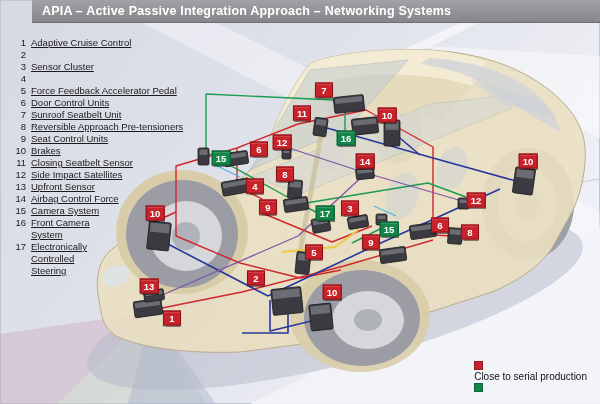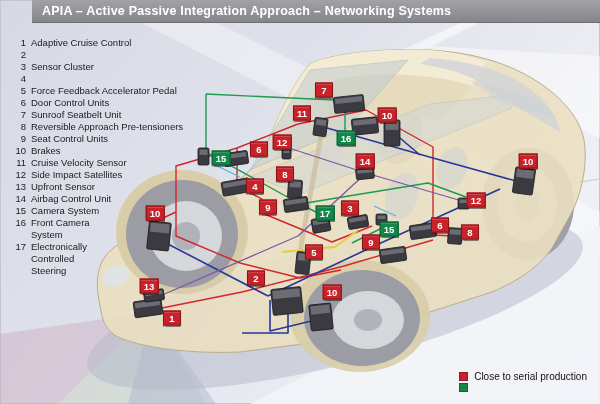--- a/index.html
+++ b/index.html
@@ -14,33 +14,33 @@
     background:linear-gradient(#a2a2a6,#85858a);
     border-bottom:1px solid #6e6e73;
     color:#ffffff;font-weight:bold;font-size:12.5px;line-height:22px;
     padding-left:10px;letter-spacing:.2px;margin-left:32px;
   }
   .scene{position:absolute;left:0;top:0;width:600px;height:404px;z-index:5;}
   .syslist{position:absolute;left:12px;top:37px;z-index:20;color:#1b1b1b;
     font-size:9.5px;line-height:12px;}
   .li{display:flex;}
   .li .num{width:14px;text-align:right;margin-right:5px;flex:none;}
-  .li .lbl{white-space:pre-line;}
+  .li .lbl{white-space:pre-line;text-decoration:underline;}
   .badge{
     position:absolute;z-index:25;transform:translate(-50%,-50%);
     min-width:10px;height:13px;padding:0 3px;
     display:flex;align-items:center;justify-content:center;
     color:#fff;font-weight:bold;font-size:9.5px;line-height:13px;
     box-shadow:0 1px 1px rgba(0,0,0,.45), inset 0 1px 0 rgba(255,255,255,.3);
   }
   .badge.r{background:#c8232b;border:1px solid #8d1218;}
   .badge.g{background:#13864a;border:1px solid #0a5c33;}
   .legend{position:absolute;right:13px;bottom:12px;z-index:25;
     font-size:10px;color:#111;line-height:13px;}
-  .legrow{display:flex;align-items:center;}
+  .legrow{display:flex;align-items:flex-start;flex-direction:column;}
   .legrow .sw{width:9px;height:9px;flex:none;margin-right:6px;
     box-shadow:inset 0 0 0 1px rgba(0,0,0,.25);}
 </style>
 </head>
 <body>
 
 <div class="stage" id="stage">
 
   <div class="titlebar">
     <span>APIA – Active Passive Integration Approach – Networking Systems</span>
@@ -268,33 +268,33 @@
       <div class="li">
         <span class="num">9</span>
         <span class="lbl">Seat Control Units</span>
       </div>
       <div class="li">
         <span class="num">10</span>
         <span class="lbl">Brakes</span>
       </div>
       <div class="li">
         <span class="num">11</span>
-        <span class="lbl">Cruise Velocity Sensor</span>
+        <span class="lbl">Closing Seatbelt Sensor</span>
       </div>
       <div class="li">
         <span class="num">12</span>
         <span class="lbl">Side Impact Satellites</span>
       </div>
       <div class="li">
         <span class="num">13</span>
         <span class="lbl">Upfront Sensor</span>
       </div>
       <div class="li">
         <span class="num">14</span>
-        <span class="lbl">Airbag Control Unit</span>
+        <span class="lbl">Airbag Control Force</span>
       </div>
       <div class="li">
         <span class="num">15</span>
         <span class="lbl">Camera System</span>
       </div>
       <div class="li">
         <span class="num">16</span>
         <span class="lbl">Front Camera
 System</span>
       </div>

